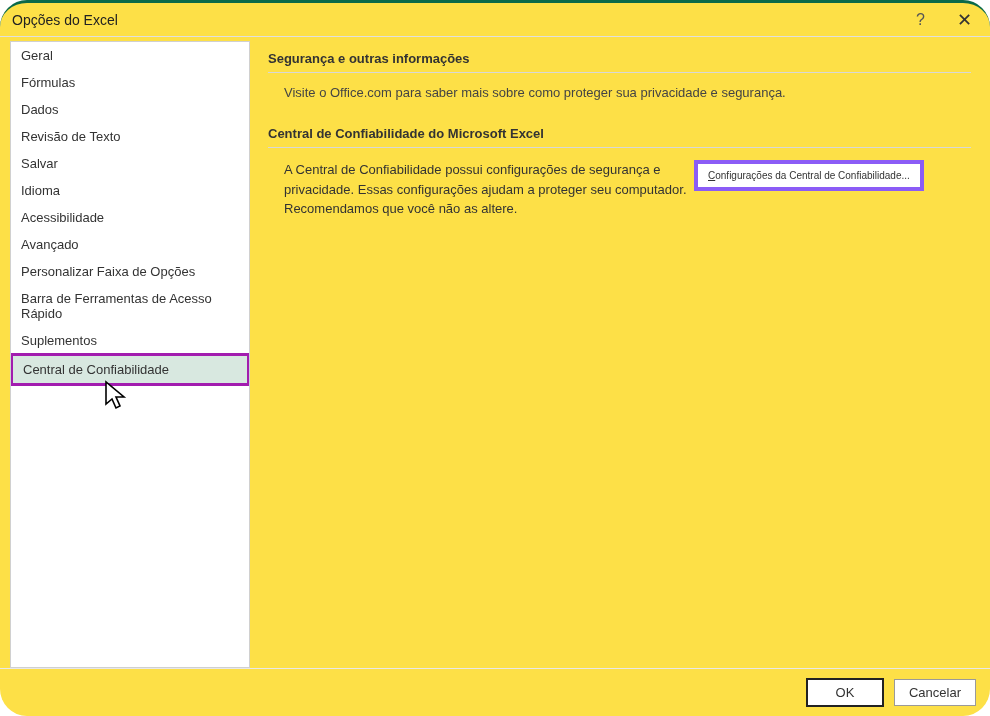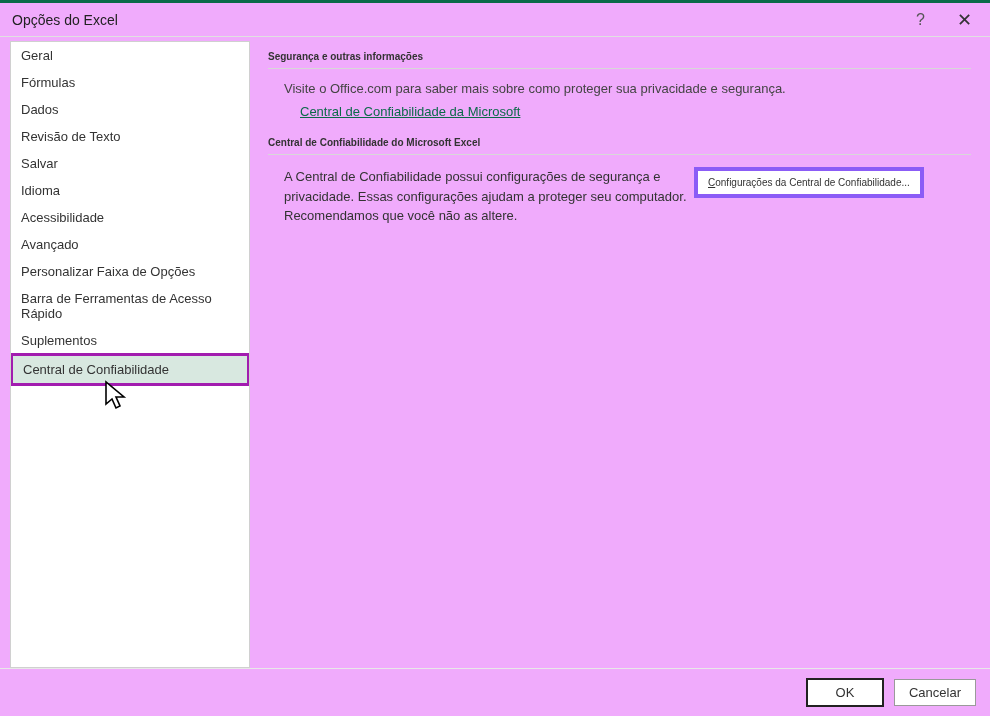--- a/index.html
+++ b/index.html
@@ -14,23 +14,24 @@
       color: #333333;
       width: 990px;
       height: 716px;
       overflow: hidden;
       position: relative;
     }
     .window {
       width: 990px;
       height: 716px;
       border-top: 3px solid #0b6a49;
-      background: #f0abfc;
+      background: #fde047;
       display: flex;
       flex-direction: column;
+      border-radius: 27px;
     }
     .titlebar {
       height: 34px;
       display: flex;
       align-items: center;
       padding: 0 10px 0 12px;
       border-bottom: 1px solid #e0e0e0;
     }
     .titlebar-title {
       flex: 1;
@@ -93,21 +94,21 @@
     .shield-icon {
       width: 28px;
       height: 30px;
       flex-shrink: 0;
     }
     .banner-text {
       color: #555;
       font-size: 13px;
     }
     .section-title {
-      font-size: 10px;
+      font-size: 13px;
       font-weight: bold;
       color: #333;
       padding-bottom: 6px;
       border-bottom: 1px solid #d8d8d8;
       margin-bottom: 12px;
     }
     .section-body {
       padding: 0 0 18px 16px;
     }
     .info-text {
@@ -200,21 +201,20 @@
       <div class="sidebar-item"><span>Suplementos</span></div>
       <div class="sidebar-item selected"><span>Central de Confiabilidade</span></div>
     </div>
 
     <div class="content-area">
 
 
       <div class="section-title">Segurança e outras informações</div>
       <div class="section-body">
         <div class="info-text">Visite o Office.com para saber mais sobre como proteger sua privacidade e segurança.</div>
-        <a class="link">Central de Confiabilidade da Microsoft</a>
       </div>
 
       <div class="section-title">Central de Confiabilidade do Microsoft Excel</div>
       <div class="section-body">
         <div class="trust-row">
           <div class="trust-desc">A Central de Confiabilidade possui configurações de segurança e privacidade. Essas configurações ajudam a proteger seu computador. Recomendamos que você não as altere.</div>
           <button class="trust-button"><span class="underline-first">C</span><span>onfigurações da Central de Confiabilidade...</span></button>
         </div>
       </div>
 

